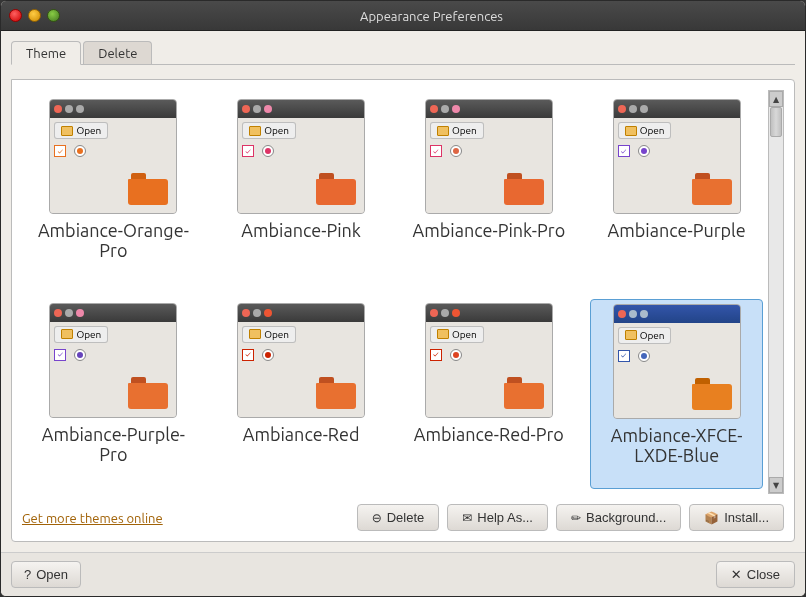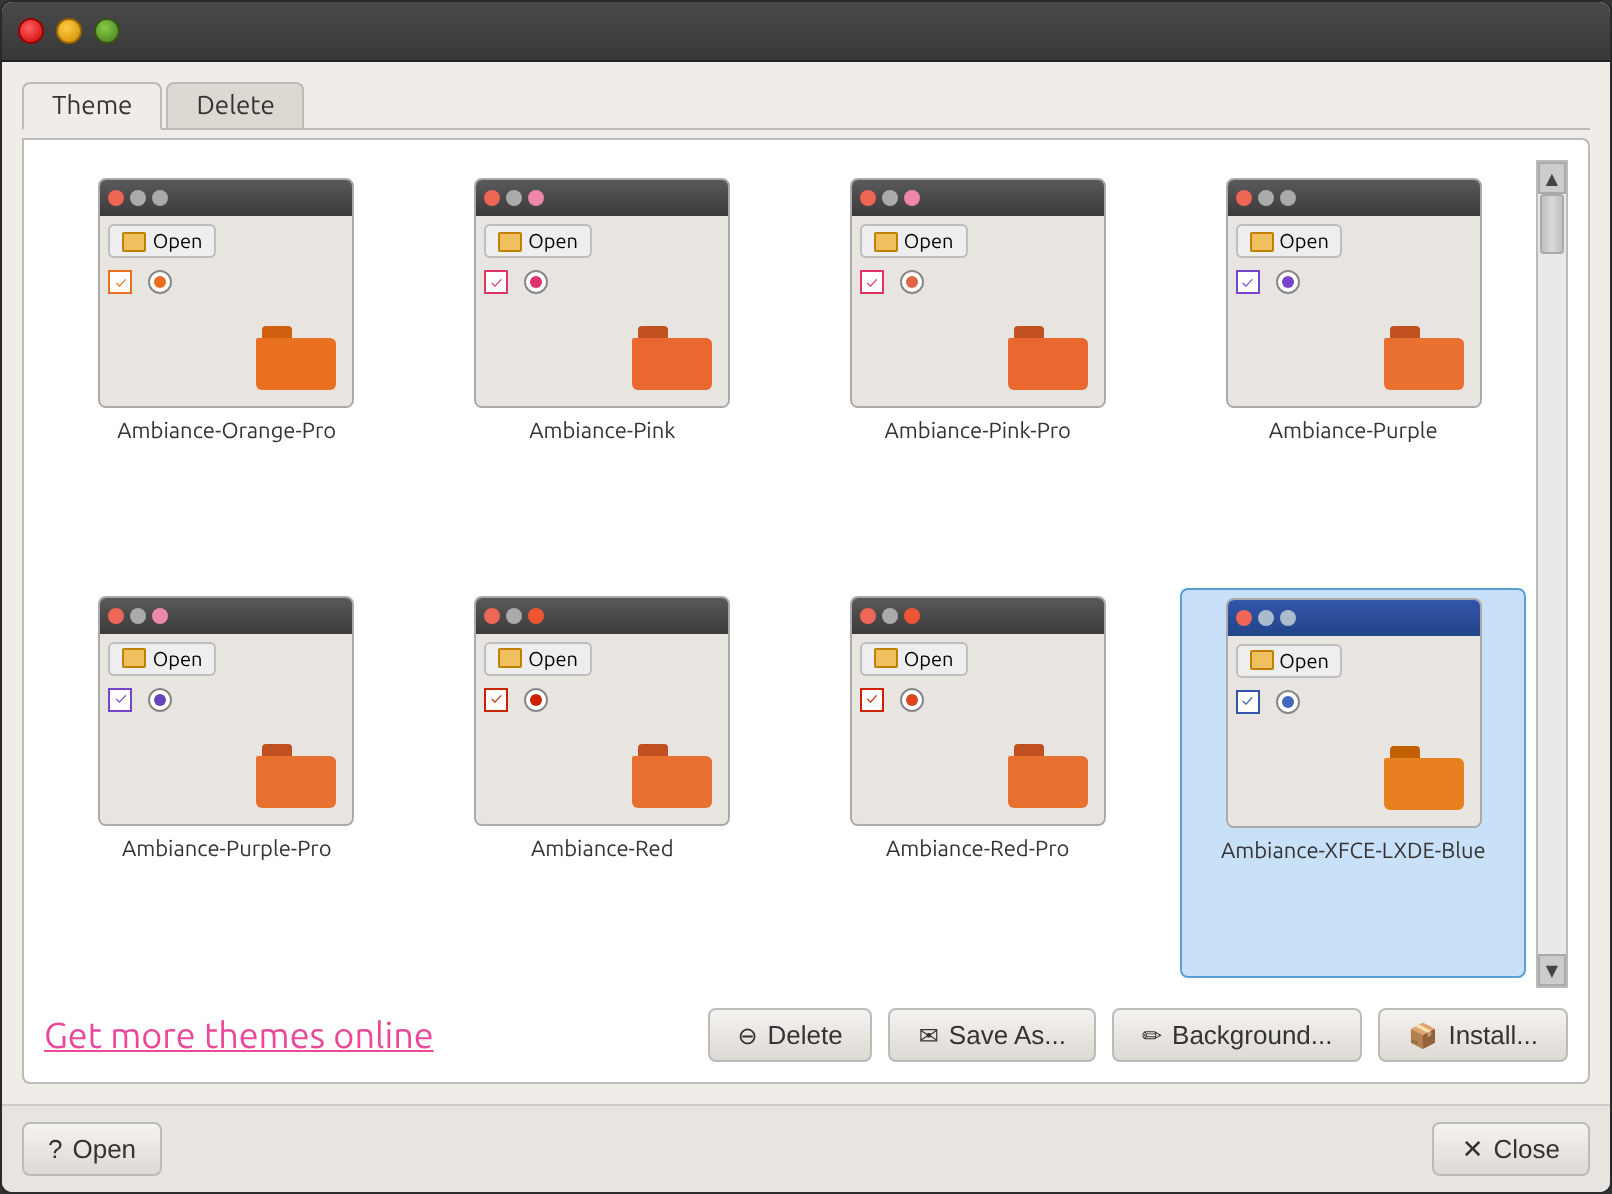--- a/index.html
+++ b/index.html
@@ -56,21 +56,21 @@
       text-align: center;
       color: #ddd;
       font-size: 13px;
     }
 
     .content {
       display: flex;
       flex-direction: column;
       flex: 1;
       padding: 10px;
-      gap: 4px;
+      gap: 14px;
       overflow: hidden;
     }
 
     .tabs {
       display: flex;
       gap: 0;
       border-bottom: 1px solid #bbb;
       flex-shrink: 0;
     }
 
@@ -279,37 +279,37 @@
       margin-left: 3px;
     }
 
     .folder-body {
       width: 40px;
       height: 26px;
       border-radius: 1px 3px 3px 3px;
     }
 
     .theme-label {
-      font-size: 11px;
+      font-size: 18px;
       color: #333;
       text-align: center;
     }
 
     .bottom-bar {
       display: flex;
       align-items: center;
       justify-content: space-between;
       flex-shrink: 0;
     }
 
     .link {
-      color: #ec4899;
+      color: #a16207;
       text-decoration: underline;
       cursor: pointer;
-      font-size: 18px;
+      font-size: 13px;
     }
 
     .action-buttons {
       display: flex;
       gap: 8px;
     }
 
     .btn {
       padding: 5px 14px;
       border: 1px solid #bbb;
@@ -454,20 +454,21 @@
   </style>
 </head>
 <body>
 
 <div class="window">
 
   <div class="titlebar">
     <div class="titlebar-dot close"></div>
     <div class="titlebar-dot minimize"></div>
     <div class="titlebar-dot maximize"></div>
+    <div class="titlebar-title">Appearance Preferences</div>
   </div>
 
   <div class="content">
 
     <div class="tabs">
       <div class="tab active">Theme</div>
       <div class="tab">Delete</div>
     </div>
 
     <div class="main-panel">
@@ -695,21 +696,21 @@
 
       <div class="bottom-bar">
         <a class="link">Get more themes online</a>
         <div class="action-buttons">
           <button class="btn">
             <span class="btn-icon">⊖</span>
             <span>Delete</span>
           </button>
           <button class="btn">
             <span class="btn-icon">✉</span>
-            <span>Save As...</span>
+            <span>Help As...</span>
           </button>
           <button class="btn">
             <span class="btn-icon">✏</span>
             <span>Background...</span>
           </button>
           <button class="btn">
             <span class="btn-icon">📦</span>
             <span>Install...</span>
           </button>
         </div>

